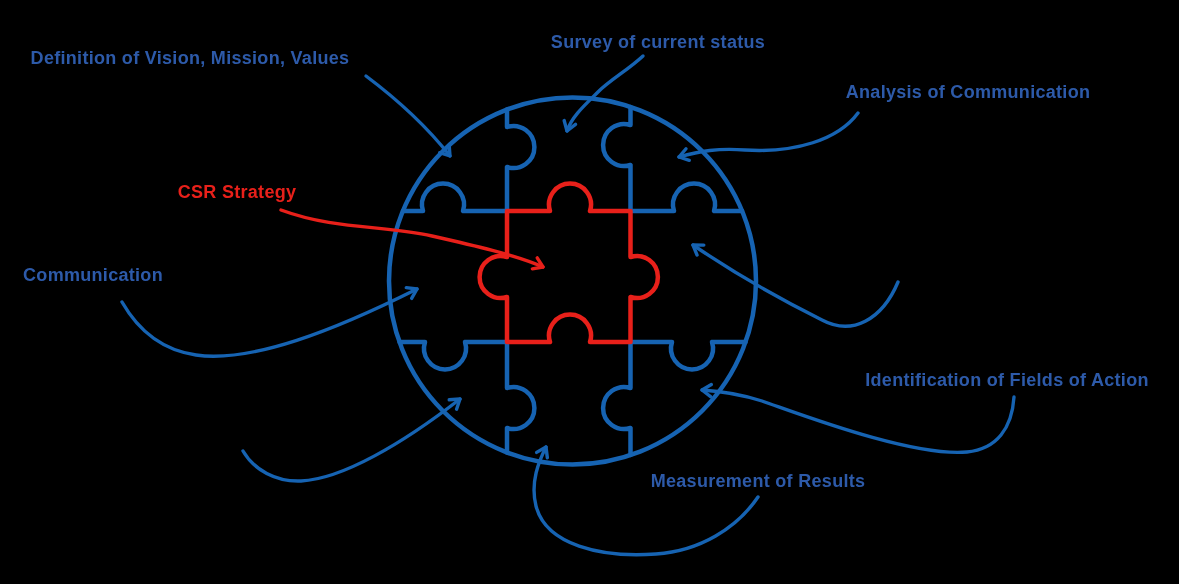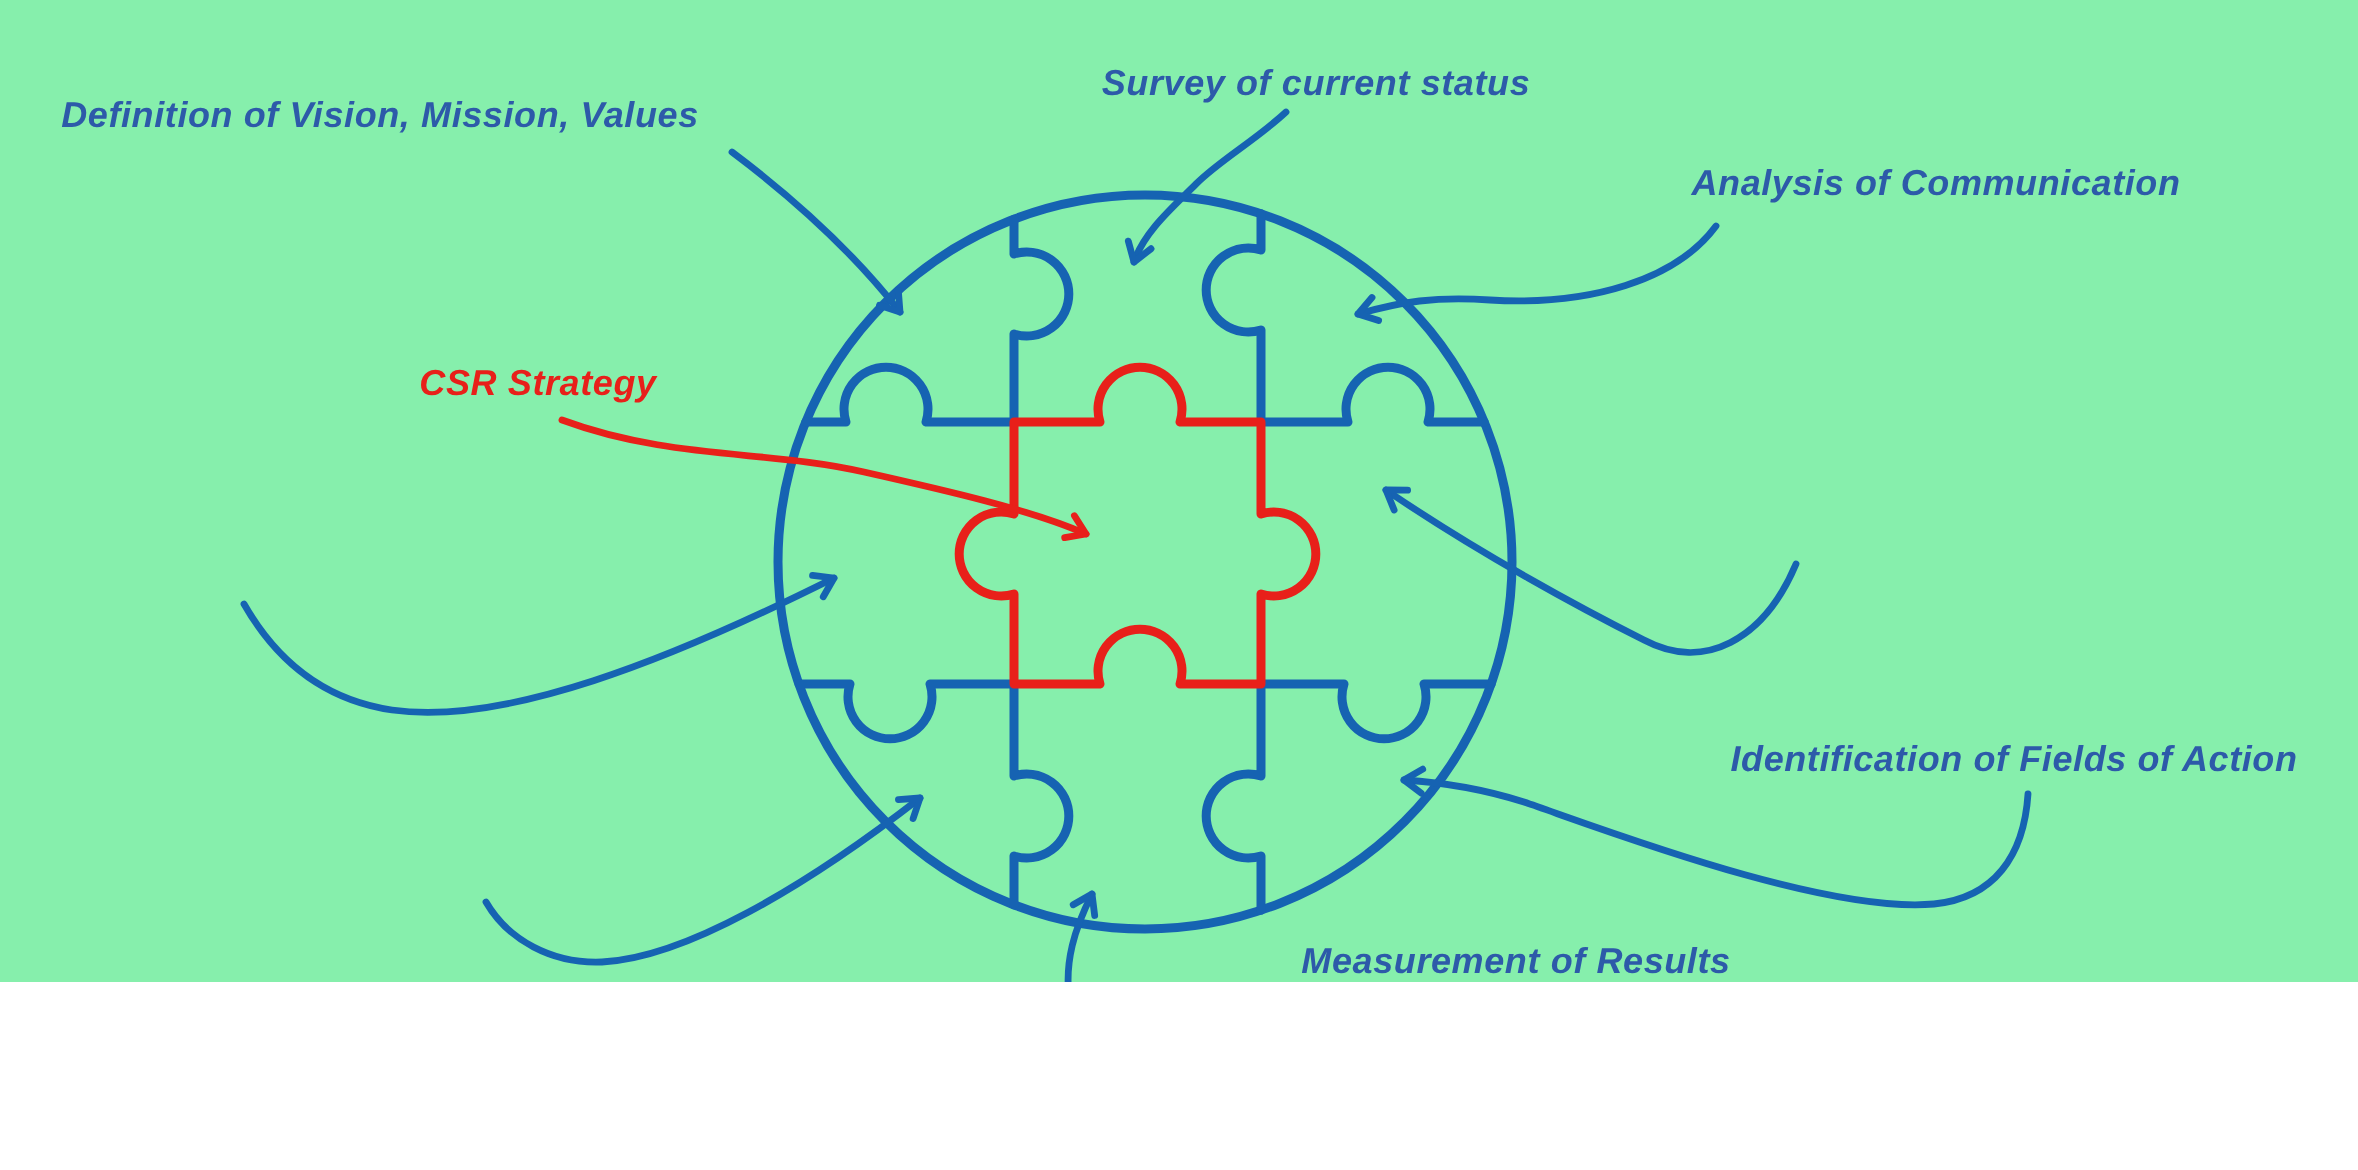--- a/index.html
+++ b/index.html
@@ -3,41 +3,40 @@
 <meta charset="utf-8">
 <style>
   :root{
     --line-blue:#1663b2;
     --label-blue:#2d5aa9;
     --accent-red:#e8201a;
   }
   html,body{margin:0;padding:0;background:#ffffff;}
   .stage{
     position:relative;
-    width:1179px;height:491px;
-    background:#86efac;
+    width:1179px;height:584px;
+    background:#000000;
     font-family:"Liberation Sans", sans-serif;
     overflow:hidden;
-    font-style:italic;
   }
   .stage svg{position:absolute;left:0;top:0;}
   .label{
     position:absolute;
     transform:translate(-50%,-50%);
     white-space:nowrap;
     font-size:18px;
     font-weight:700;
     letter-spacing:0.3px;
     color:var(--label-blue);
   }
   .label.red{color:var(--accent-red);}
   .lbl-definition   {left:190px; top:58px;}
   .lbl-survey       {left:622px; top:42px;margin-left:36px;}
   .lbl-analysis     {left:968px; top:92px;}
-  .lbl-strategy     {left:237px; top:192px;margin-left:32px;}
+  .lbl-strategy     {left:237px; top:192px;}
   .lbl-communication{left:93px;  top:275px;}
   .lbl-elaboration  {left:968px; top:261px;}
   .lbl-identification{left:1007px;top:380px;}
   .lbl-reporting    {left:206px; top:432px;}
   .lbl-measurement  {left:758px; top:481px;}
 
   .blue-line{stroke:var(--line-blue);fill:none;stroke-width:4.5;stroke-linecap:round;stroke-linejoin:round;}
   .red-line{stroke:var(--accent-red);fill:none;stroke-width:4.5;stroke-linecap:round;stroke-linejoin:round;}
   .arrow-blue{stroke:var(--line-blue);fill:none;stroke-width:3.4;stroke-linecap:round;}
   .arrow-red{stroke:var(--accent-red);fill:none;stroke-width:3.4;stroke-linecap:round;}
@@ -92,16 +91,17 @@
     <path class="arrow-blue" marker-end="url(#ah-blue)" d="M898 282 C882 320 852 336 822 320 C792 305 740 277 693 245"></path>
     <path class="arrow-blue" marker-end="url(#ah-blue)" d="M1014 397 C1012 428 997 449 967 452 C912 457 800 414 762 401 C740 394 718 391 702 390"></path>
     <path class="arrow-blue" marker-end="url(#ah-blue)" d="M243 451 C254 470 276 482 301 481 C342 479 402 444 460 399"></path>
     <path class="arrow-blue" marker-end="url(#ah-blue)" d="M758 497 C737 528 700 551 656 554 C601 558 546 545 536 506 C530 482 539 461 546 447"></path>
   </svg>
 
   <div class="label lbl-definition">Definition of Vision, Mission, Values</div>
   <div class="label lbl-survey">Survey of current status</div>
   <div class="label lbl-analysis">Analysis of Communication</div>
   <div class="label red lbl-strategy">CSR Strategy</div>
+  <div class="label lbl-communication">Communication</div>
   <div class="label lbl-identification">Identification of Fields of Action</div>
   <div class="label lbl-measurement">Measurement of Results</div>
 
 </div>
 
 </body></html>

